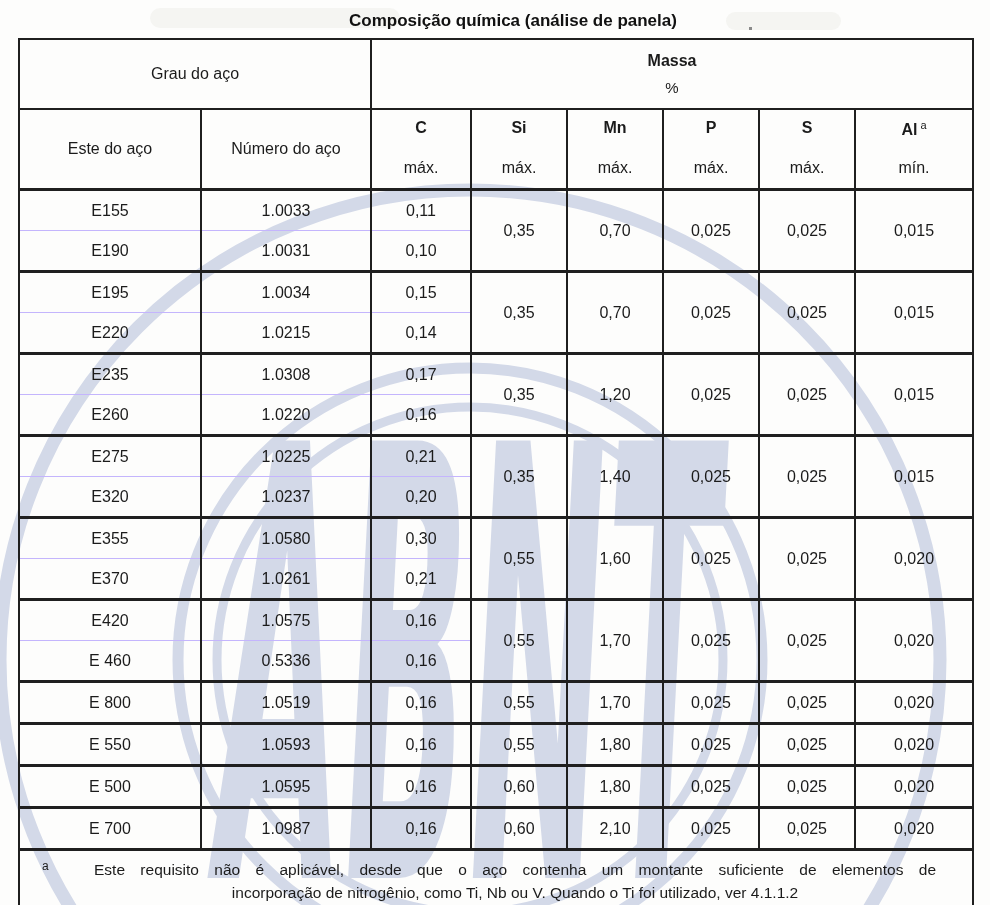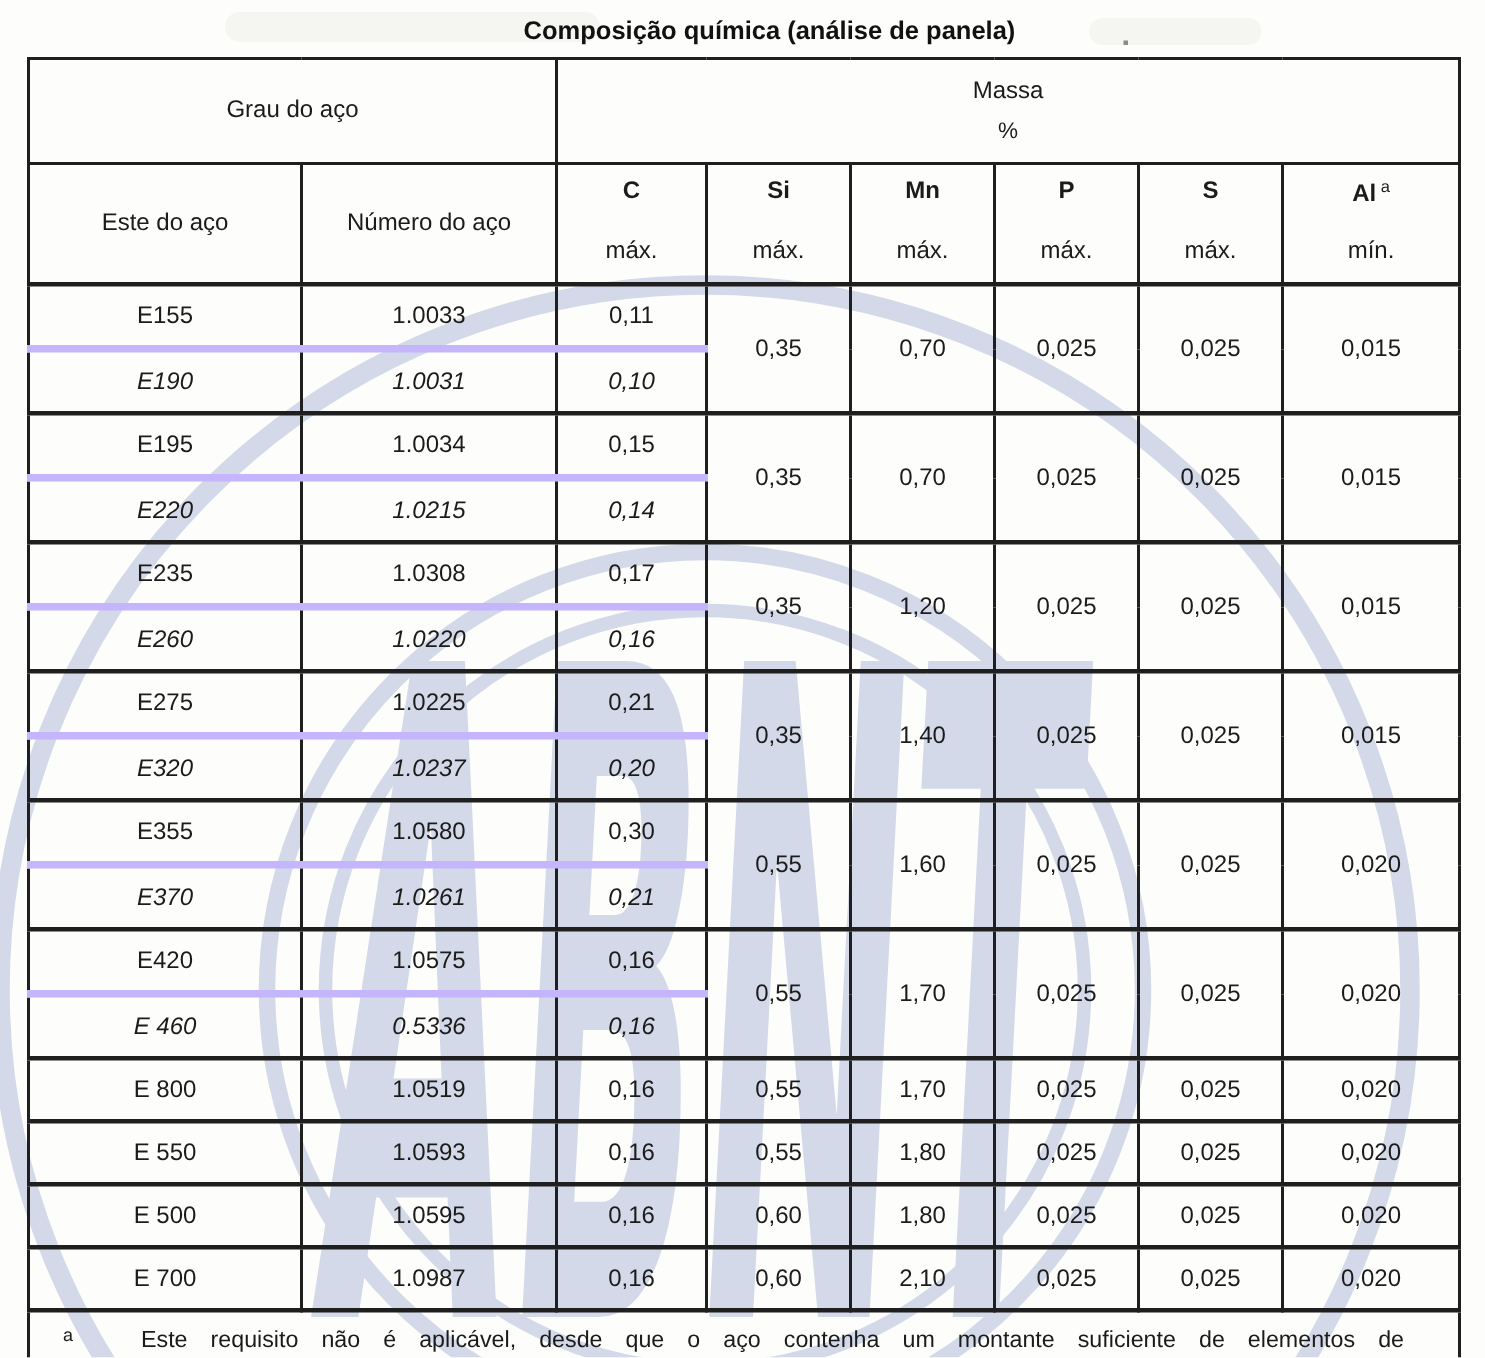--- a/index.html
+++ b/index.html
@@ -24,31 +24,31 @@
     font-size:16px; color:#1b1b1b;
   }
   table.comp { border:2px solid #1f1f1f; border-bottom-width:3px; }
   .comp th, .comp td {
     border-left:2px solid #1f1f1f; border-right:2px solid #1f1f1f;
     padding:0; text-align:center; vertical-align:middle;
     background:transparent; font-weight:normal; overflow:hidden;
   }
   tr.hdr1 th { height:68px; border-bottom:2px solid #1f1f1f; }
   tr.hdr2 th { height:78px; border-bottom:3px solid #1f1f1f; }
-  .hdr-bold { font-weight:normal; font-size:16px; }
+  .hdr-bold { font-weight:bold; font-size:16px; }
   .massa-cell .pct { font-size:15px; margin-top:9px; }
   .elem-cell { }
   .elem-inner { display:flex; flex-direction:column; justify-content:space-between; height:58px; padding:9px 0 11px 0; }
   .elem-symbol { font-weight:bold; font-size:16px; }
   .elem-symbol sup { font-weight:normal; font-size:11px; vertical-align:6px; margin-left:3px; }
   .elem-limit { font-size:16px; }
 
   tbody.rows td { height:39px; }
   td.thick-top { border-top:3px solid #1f1f1f; }
-  td.thin-top  { border-top:5px solid #c4b5fd;font-style:italic; }
+  td.thin-top  { border-top:1px solid #c4b5fd; }
 
   tr.foot td {
     border-top:3px solid #1f1f1f; height:60px; text-align:left; vertical-align:top;
   }
   .foot-wrap { display:flex; align-items:flex-start; padding:7px 36px 0 22px; }
   .foot-marker { font-size:12px; width:52px; flex:0 0 52px; padding-top:1px; }
   .foot-text { flex:1; font-size:15.5px; line-height:23px; }
   .foot-line1 { text-align:justify; text-align-last:justify; }
   .foot-line2 { text-align:center; }
 </style>

